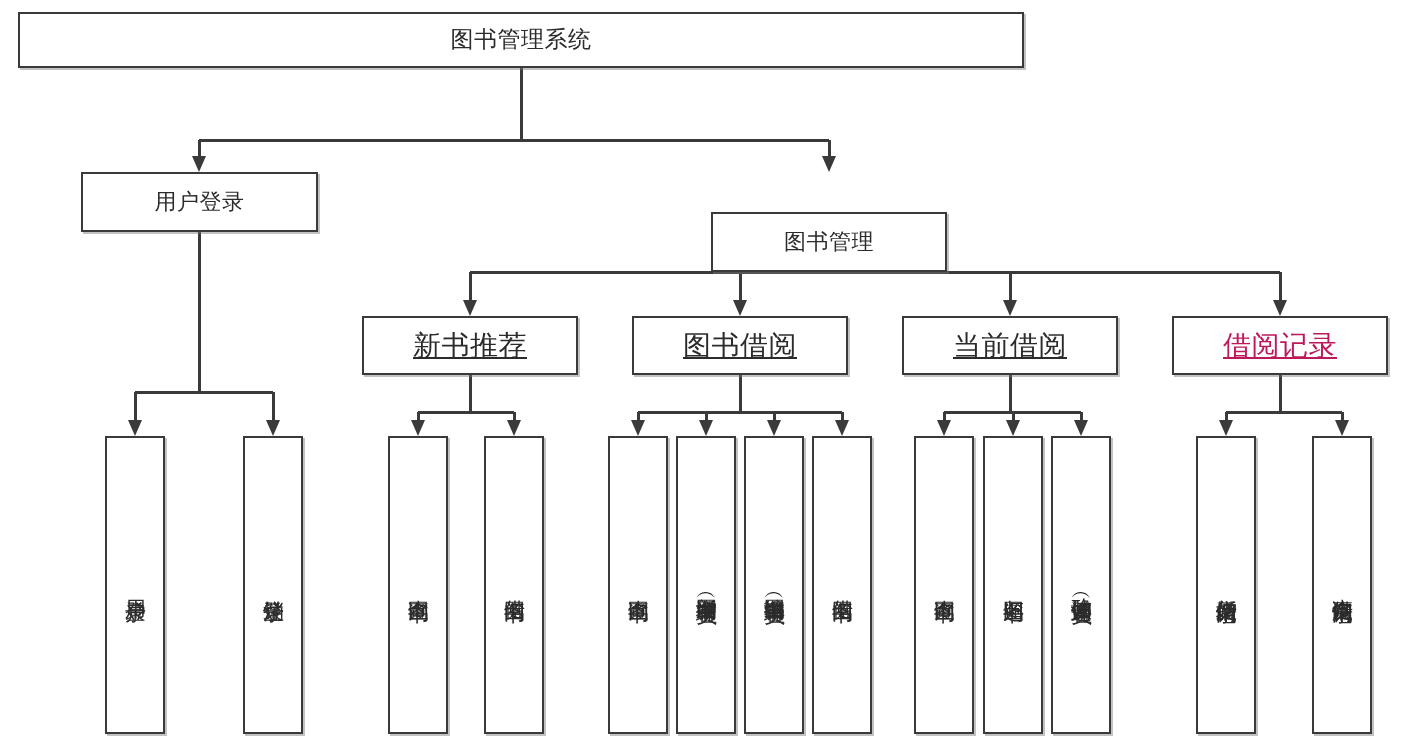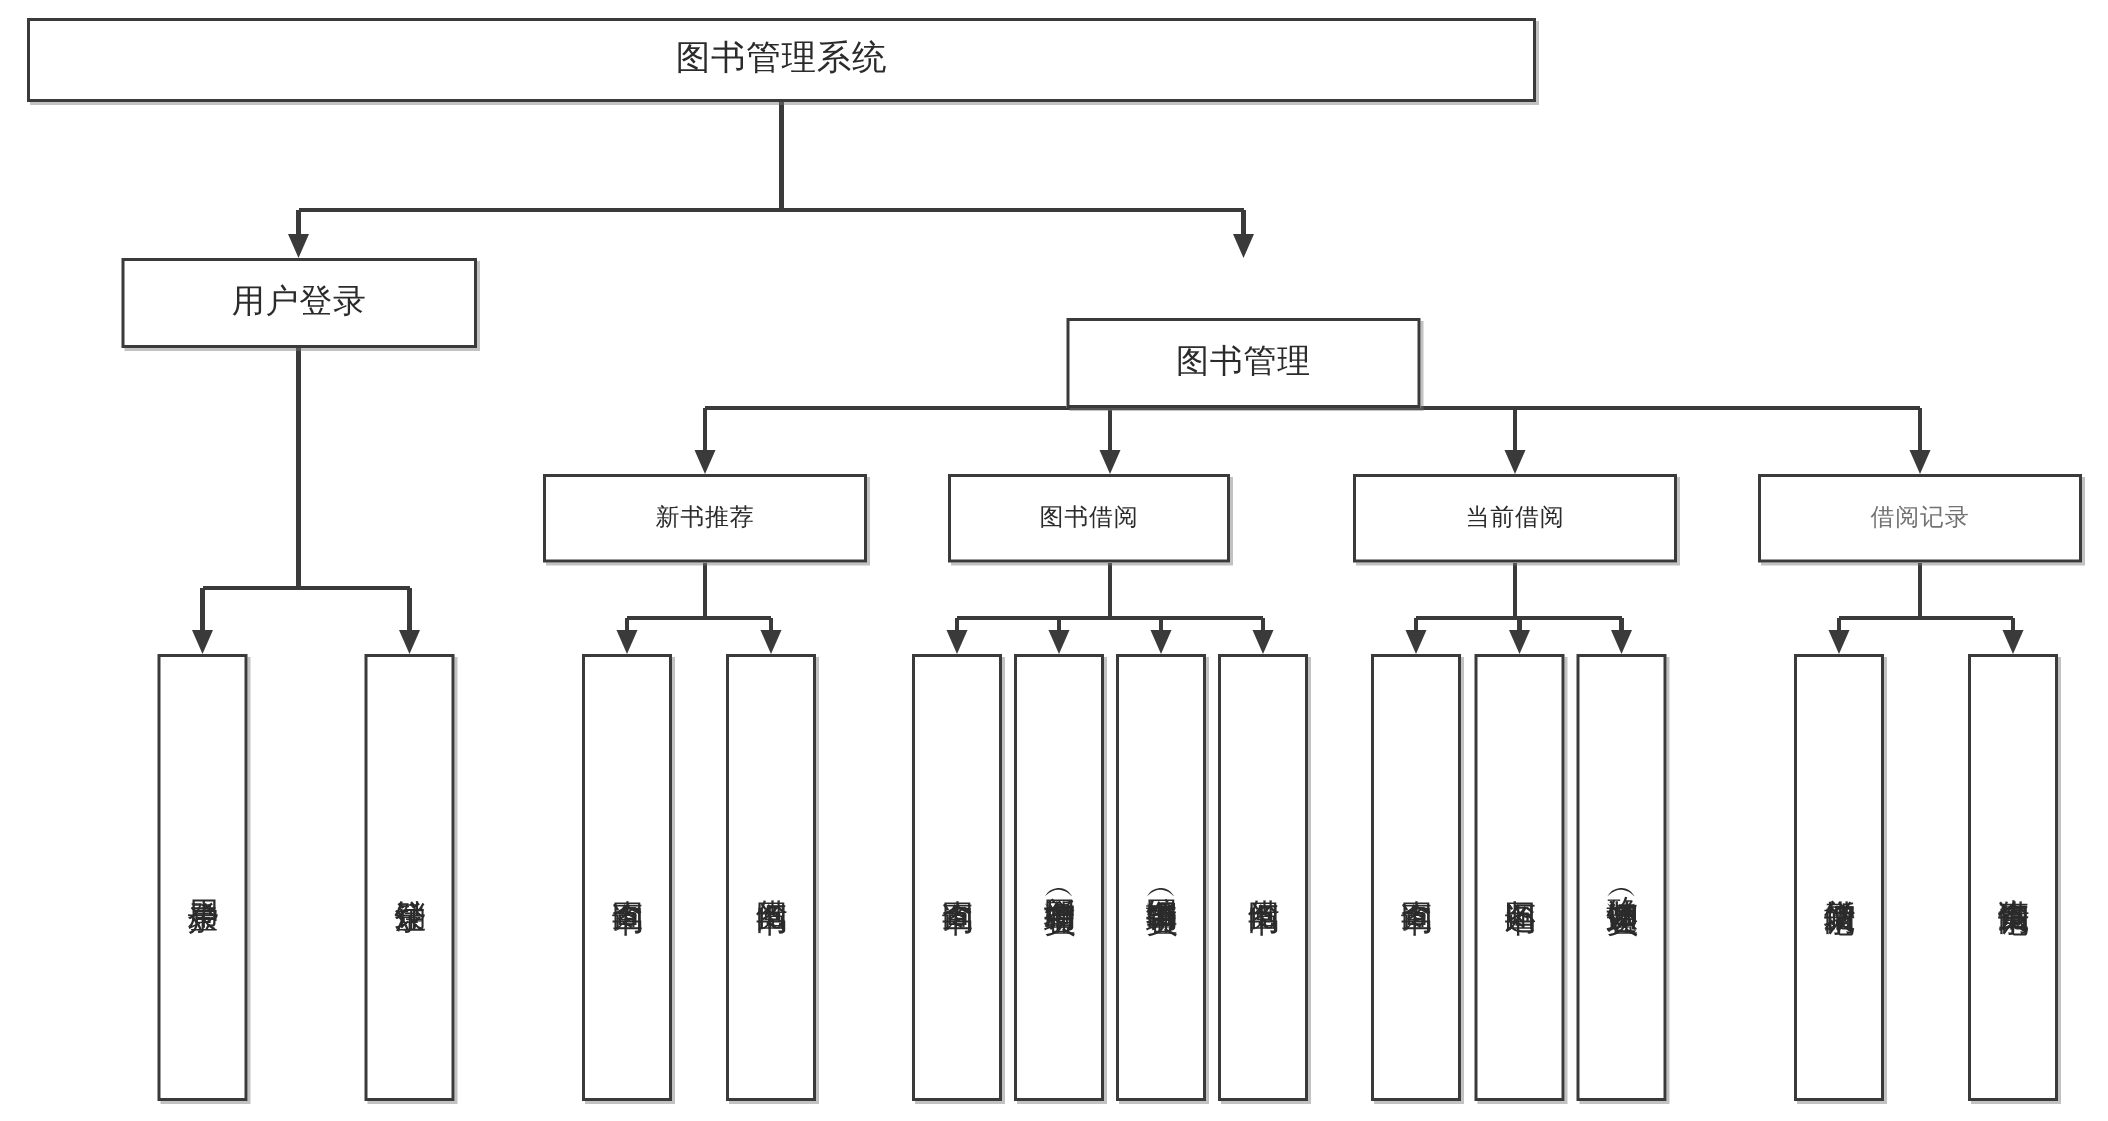--- a/index.html
+++ b/index.html
@@ -41,21 +41,21 @@
   }
   .node-box.vertical .node-label {
     writing-mode: vertical-rl;
     text-orientation: upright;
     font-size: 21px;
     letter-spacing: 1px;
     line-height: 1;
   }
   .node-box.level-0 .node-label { font-size: 23px; }
   .node-box.level-1 .node-label { font-size: 22px; }
-  .node-box.level-2 .node-label { font-size: 16px; }
+  .node-box.level-2 .node-label { font-size: 28px; text-decoration: underline; }
   svg.connectors {
     position: absolute;
     left: 0;
     top: 0;
     width: 1405px;
     height: 747px;
     pointer-events: none;
   }
   .watermark {
     position: absolute;
@@ -132,28 +132,28 @@
       </div>
       <div class="node-box level-1" style="left: 81px; top: 172px; width: 237px; height: 60px; border-color: rgb(58, 58, 58); background: rgb(255, 255, 255);">
         <span class="node-label" style="color: rgb(43, 43, 43);">用户登录</span>
       </div>
       <div class="node-box level-1" style="left: 711px; top: 172px; width: 236px; height: 60px; border-color: rgb(58, 58, 58); background: rgb(255, 255, 255); margin-top: 40px;">
         <span class="node-label" style="color: rgb(43, 43, 43);">图书管理</span>
       </div>
       <div class="node-box level-2" style="left: 362px; top: 316px; width: 216px; height: 59px; border-color: rgb(58, 58, 58); background: rgb(255, 255, 255);">
         <span class="node-label" style="color: rgb(43, 43, 43);">新书推荐</span>
       </div>
-      <div class="node-box level-2" style="left: 632px; top: 316px; width: 188px; height: 59px; border-color: rgb(58, 58, 58); background: rgb(255, 255, 255);">
+      <div class="node-box level-2" style="left: 632px; top: 316px; width: 216px; height: 59px; border-color: rgb(58, 58, 58); background: rgb(255, 255, 255);">
         <span class="node-label" style="color: rgb(43, 43, 43);">图书借阅</span>
       </div>
       <div class="node-box level-2" style="left: 902px; top: 316px; width: 216px; height: 59px; border-color: rgb(58, 58, 58); background: rgb(255, 255, 255);">
         <span class="node-label" style="color: rgb(43, 43, 43);">当前借阅</span>
       </div>
       <div class="node-box level-2" style="left: 1172px; top: 316px; width: 216px; height: 59px; border-color: rgb(58, 58, 58); background: rgb(255, 255, 255);">
-        <span class="node-label" style="color: #737373;">借阅记录</span>
+        <span class="node-label" style="color: #be185d;">借阅记录</span>
       </div>
       <div class="node-box level-3 vertical" style="left: 105px; top: 436px; width: 60px; height: 298px; border-color: rgb(58, 58, 58); background: rgb(255, 255, 255);">
         <span class="node-label" style="color: rgb(43, 43, 43);">用户登录</span>
       </div>
       <div class="node-box level-3 vertical" style="left: 243px; top: 436px; width: 60px; height: 298px; border-color: rgb(58, 58, 58); background: rgb(255, 255, 255);">
         <span class="node-label" style="color: rgb(43, 43, 43);">注销登录</span>
       </div>
       <div class="node-box level-3 vertical" style="left: 388px; top: 436px; width: 60px; height: 298px; border-color: rgb(58, 58, 58); background: rgb(255, 255, 255);">
         <span class="node-label" style="color: rgb(43, 43, 43);">查询图书</span>
       </div>

